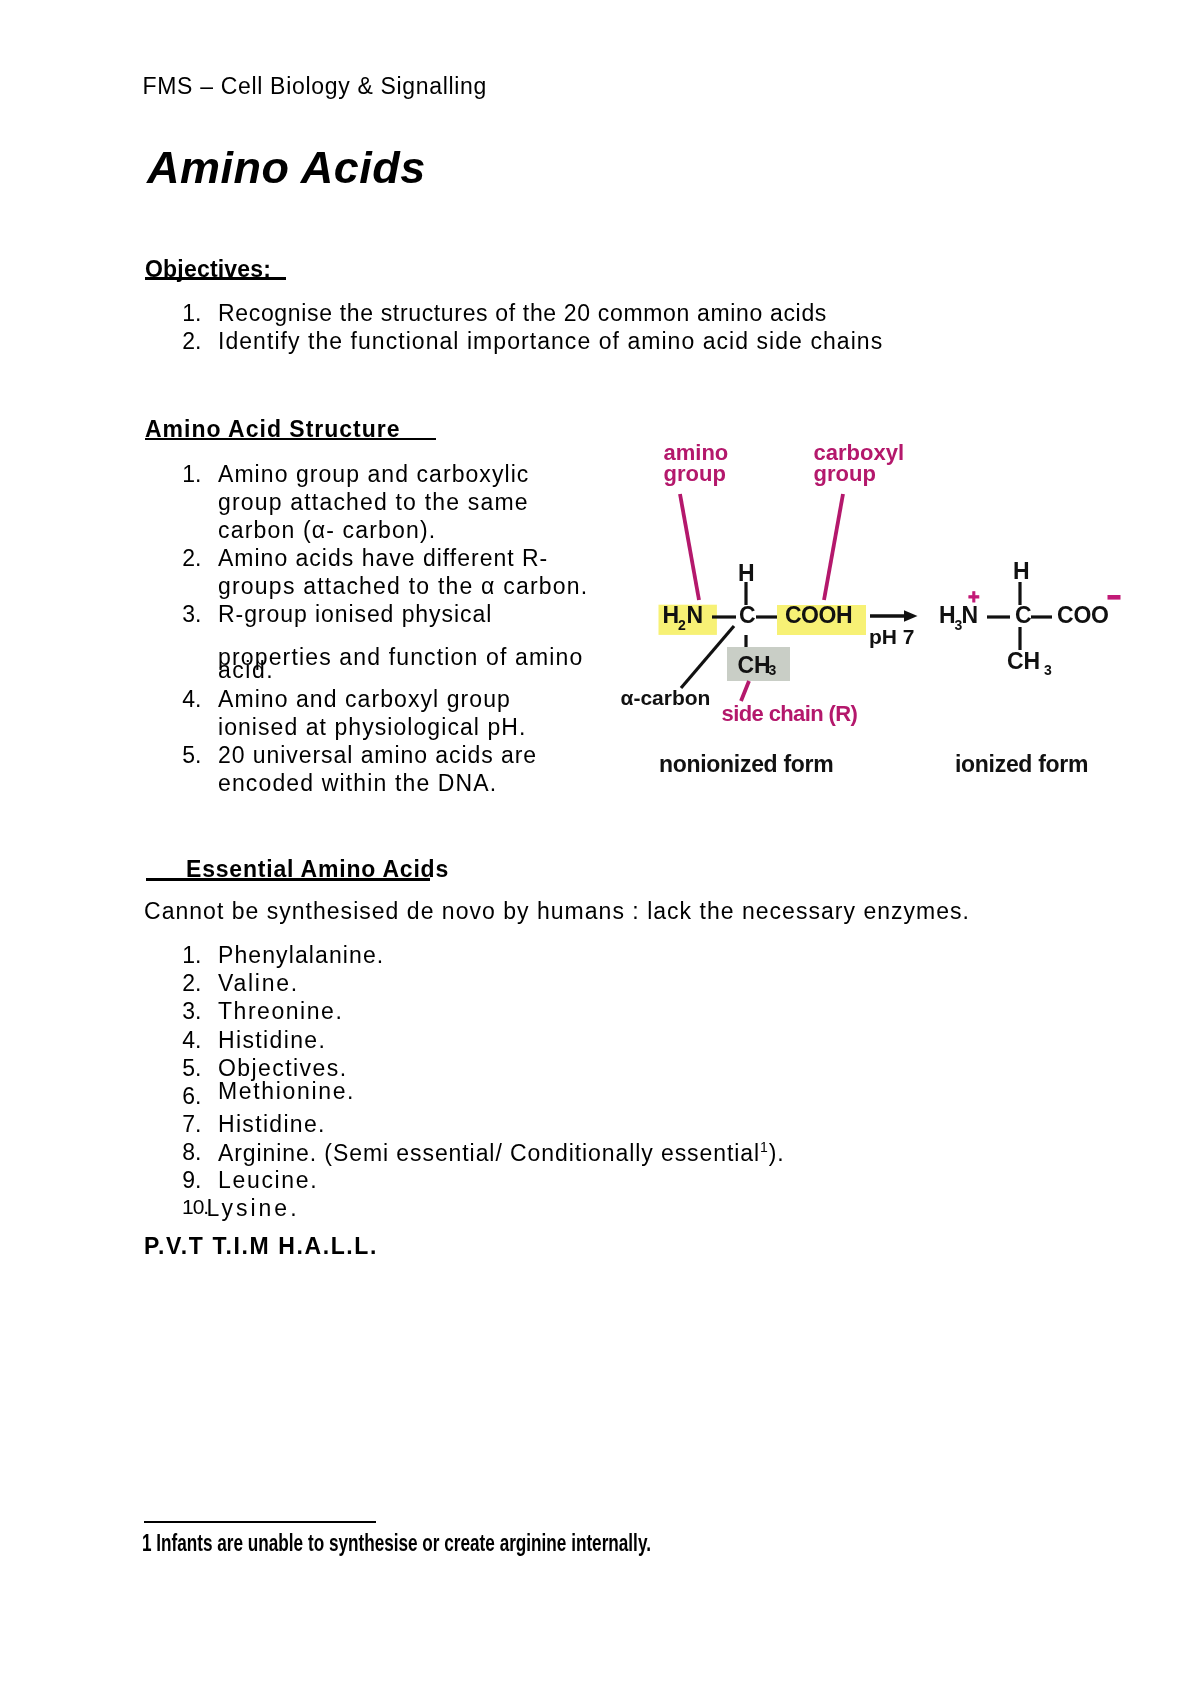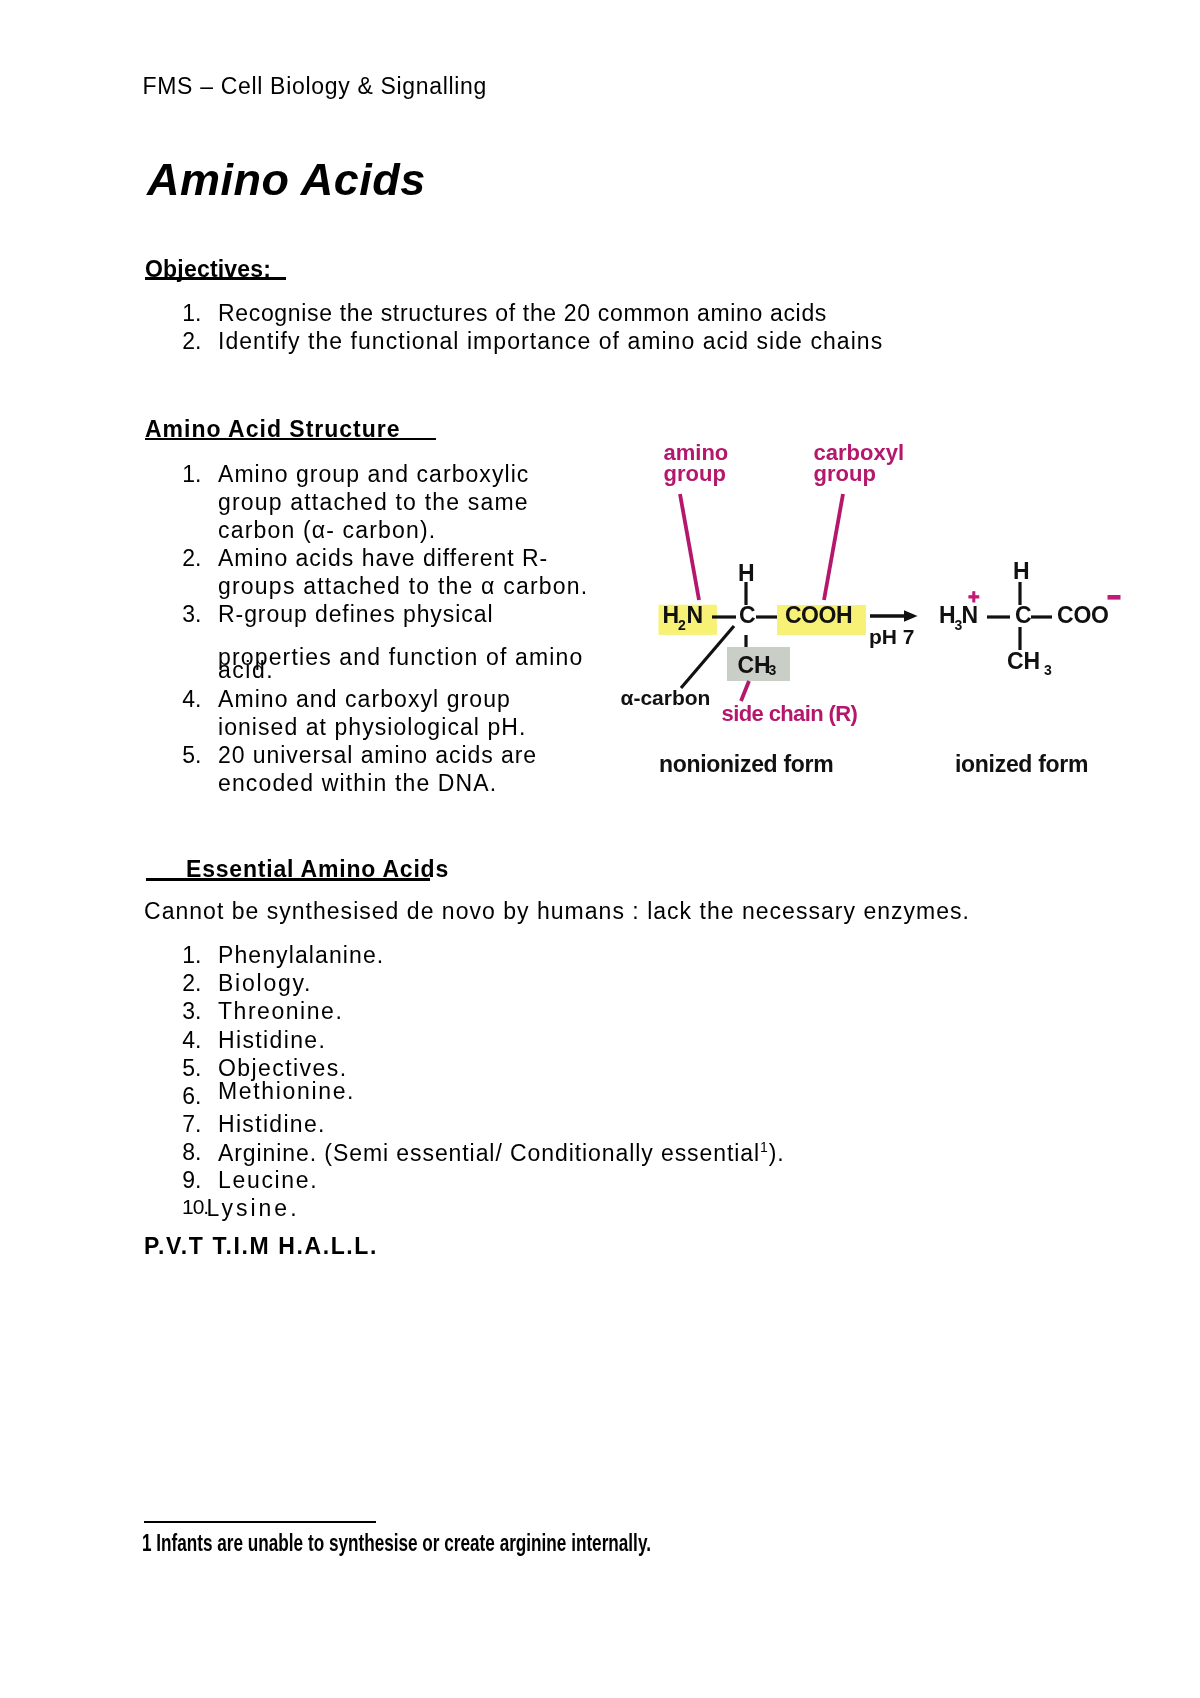--- a/index.html
+++ b/index.html
@@ -8,21 +8,21 @@
   .abs{position:absolute;white-space:nowrap;}
   .rule{position:absolute;background:#000;}
   .b{font-weight:bold;}
   .ln{position:absolute;white-space:nowrap;}
 </style>
 </head>
 <body>
 
 <div class="abs" id="hdr" style="left:142.5px;top:74.9px;font-size:23px;line-height:23px;letter-spacing:0.68px;">FMS – Cell Biology &amp; Signalling</div>
 
-<div class="abs" id="title" style="left:147px;top:157px;font-size:45px;line-height:45px;font-weight:bold;font-style:italic;letter-spacing:0.5px;text-align:center;">Amino Acids</div>
+<div class="abs" id="title" style="left:147px;top:145px;font-size:45px;line-height:45px;font-weight:bold;font-style:italic;letter-spacing:0.5px;text-align:center;">Amino Acids</div>
 
 <div class="abs b" id="objh" style="left:145px;top:257.7px;font-size:23px;line-height:23px;letter-spacing:0.2px;">Objectives:</div>
 <div class="rule" style="left:145px;top:277px;width:141px;height:2.5px;"></div>
 
 <div style="position:absolute;left:0;top:299.5px;font-size:23px;">
   <div class="ln" style="top:0;left:182.2px;">1.</div>
   <div class="ln" id="obj1" style="top:0;left:218px;letter-spacing:0.66px;">Recognise the structures of the 20 common amino acids</div>
   <div class="ln" style="top:28.75px;left:182.2px;">2.</div>
   <div class="ln" id="obj2" style="top:28.75px;left:218px;letter-spacing:1.05px;">Identify the functional importance of amino acid side chains</div>
 </div>
@@ -32,21 +32,21 @@
 
 <div style="position:absolute;left:0;top:460.8px;font-size:23px;">
   <div class="ln" style="top:0;left:182.2px;">1.</div>
   <div class="ln" id="st1" style="top:0;left:218px;letter-spacing:1.06px;">Amino group and carboxylic</div>
   <div class="ln" id="st2" style="top:28.1px;left:218px;letter-spacing:1.18px;">group attached to the same</div>
   <div class="ln" id="st3" style="top:56.2px;left:218px;letter-spacing:1.17px;">carbon (α- carbon).</div>
   <div class="ln" style="top:84.3px;left:182.2px;">2.</div>
   <div class="ln" id="st4" style="top:84.3px;left:218px;letter-spacing:1.0px;">Amino acids have different R-</div>
   <div class="ln" id="st5" style="top:112.4px;left:218px;letter-spacing:1.21px;text-align:right;">groups attached to the α carbon.</div>
   <div class="ln" style="top:140.5px;left:182.2px;">3.</div>
-  <div class="ln" id="st6" style="top:140.5px;left:218px;letter-spacing:0.93px;">R-group defines physical</div>
+  <div class="ln" id="st6" style="top:140.5px;left:218px;letter-spacing:0.93px;">R-group ionised physical</div>
   <div class="ln" id="st7" style="top:183px;left:218px;letter-spacing:1.15px;">properties and function of amino</div>
   <div class="ln" id="st8" style="top:196.7px;left:218px;letter-spacing:1.5px;">acid.</div>
   <div class="ln" style="top:224.8px;left:182.2px;">4.</div>
   <div class="ln" id="st9" style="top:224.8px;left:218px;letter-spacing:1.07px;">Amino and carboxyl group</div>
   <div class="ln" id="st10" style="top:252.9px;left:218px;letter-spacing:1.06px;">ionised at physiological pH.</div>
   <div class="ln" style="top:281px;left:182.2px;">5.</div>
   <div class="ln" id="st11" style="top:281px;left:218px;letter-spacing:0.94px;">20 universal amino acids are</div>
   <div class="ln" id="st12" style="top:309.1px;left:218px;letter-spacing:1.14px;">encoded within the DNA.</div>
 </div>
 
@@ -115,21 +115,21 @@
 
 <div class="abs b" id="eaah" style="left:146px;top:858px;font-size:23px;line-height:23px;letter-spacing:0.8px;margin-left:40px;">Essential Amino Acids</div>
 <div class="rule" style="left:146px;top:878.3px;width:284px;height:2.5px;"></div>
 
 <div class="abs" id="para" style="left:144px;top:900.3px;font-size:23px;line-height:23px;letter-spacing:1.02px;">Cannot be synthesised de novo by humans : lack the necessary enzymes.</div>
 
 <div style="position:absolute;left:0;top:942.2px;font-size:23px;">
   <div class="ln" style="top:0;left:182.2px;">1.</div>
   <div class="ln" id="ea1" style="top:0;left:218px;letter-spacing:1.1px;">Phenylalanine.</div>
   <div class="ln" style="top:28.13px;left:182.2px;">2.</div>
-  <div class="ln" id="ea2" style="top:28.13px;left:218px;letter-spacing:1.77px;">Biology.</div>
+  <div class="ln" id="ea2" style="top:28.13px;left:218px;letter-spacing:1.77px;">Valine.</div>
   <div class="ln" style="top:56.26px;left:182.2px;">3.</div>
   <div class="ln" id="ea3" style="top:56.26px;left:218px;letter-spacing:1.54px;">Threonine.</div>
   <div class="ln" style="top:84.39px;left:182.2px;">4.</div>
   <div class="ln" id="ea4" style="top:84.39px;left:218px;letter-spacing:1.36px;">Histidine.</div>
   <div class="ln" style="top:112.52px;left:182.2px;">5.</div>
   <div class="ln" id="ea5" style="top:112.52px;left:218px;letter-spacing:1.43px;">Objectives.</div>
   <div class="ln" style="top:140.65px;left:182.2px;">6.</div>
   <div class="ln" id="ea6" style="top:136px;left:218px;letter-spacing:1.66px;">Methionine.</div>
   <div class="ln" style="top:168.78px;left:182.2px;">7.</div>
   <div class="ln" id="ea7" style="top:168.78px;left:218px;letter-spacing:1.32px;">Histidine.</div>

